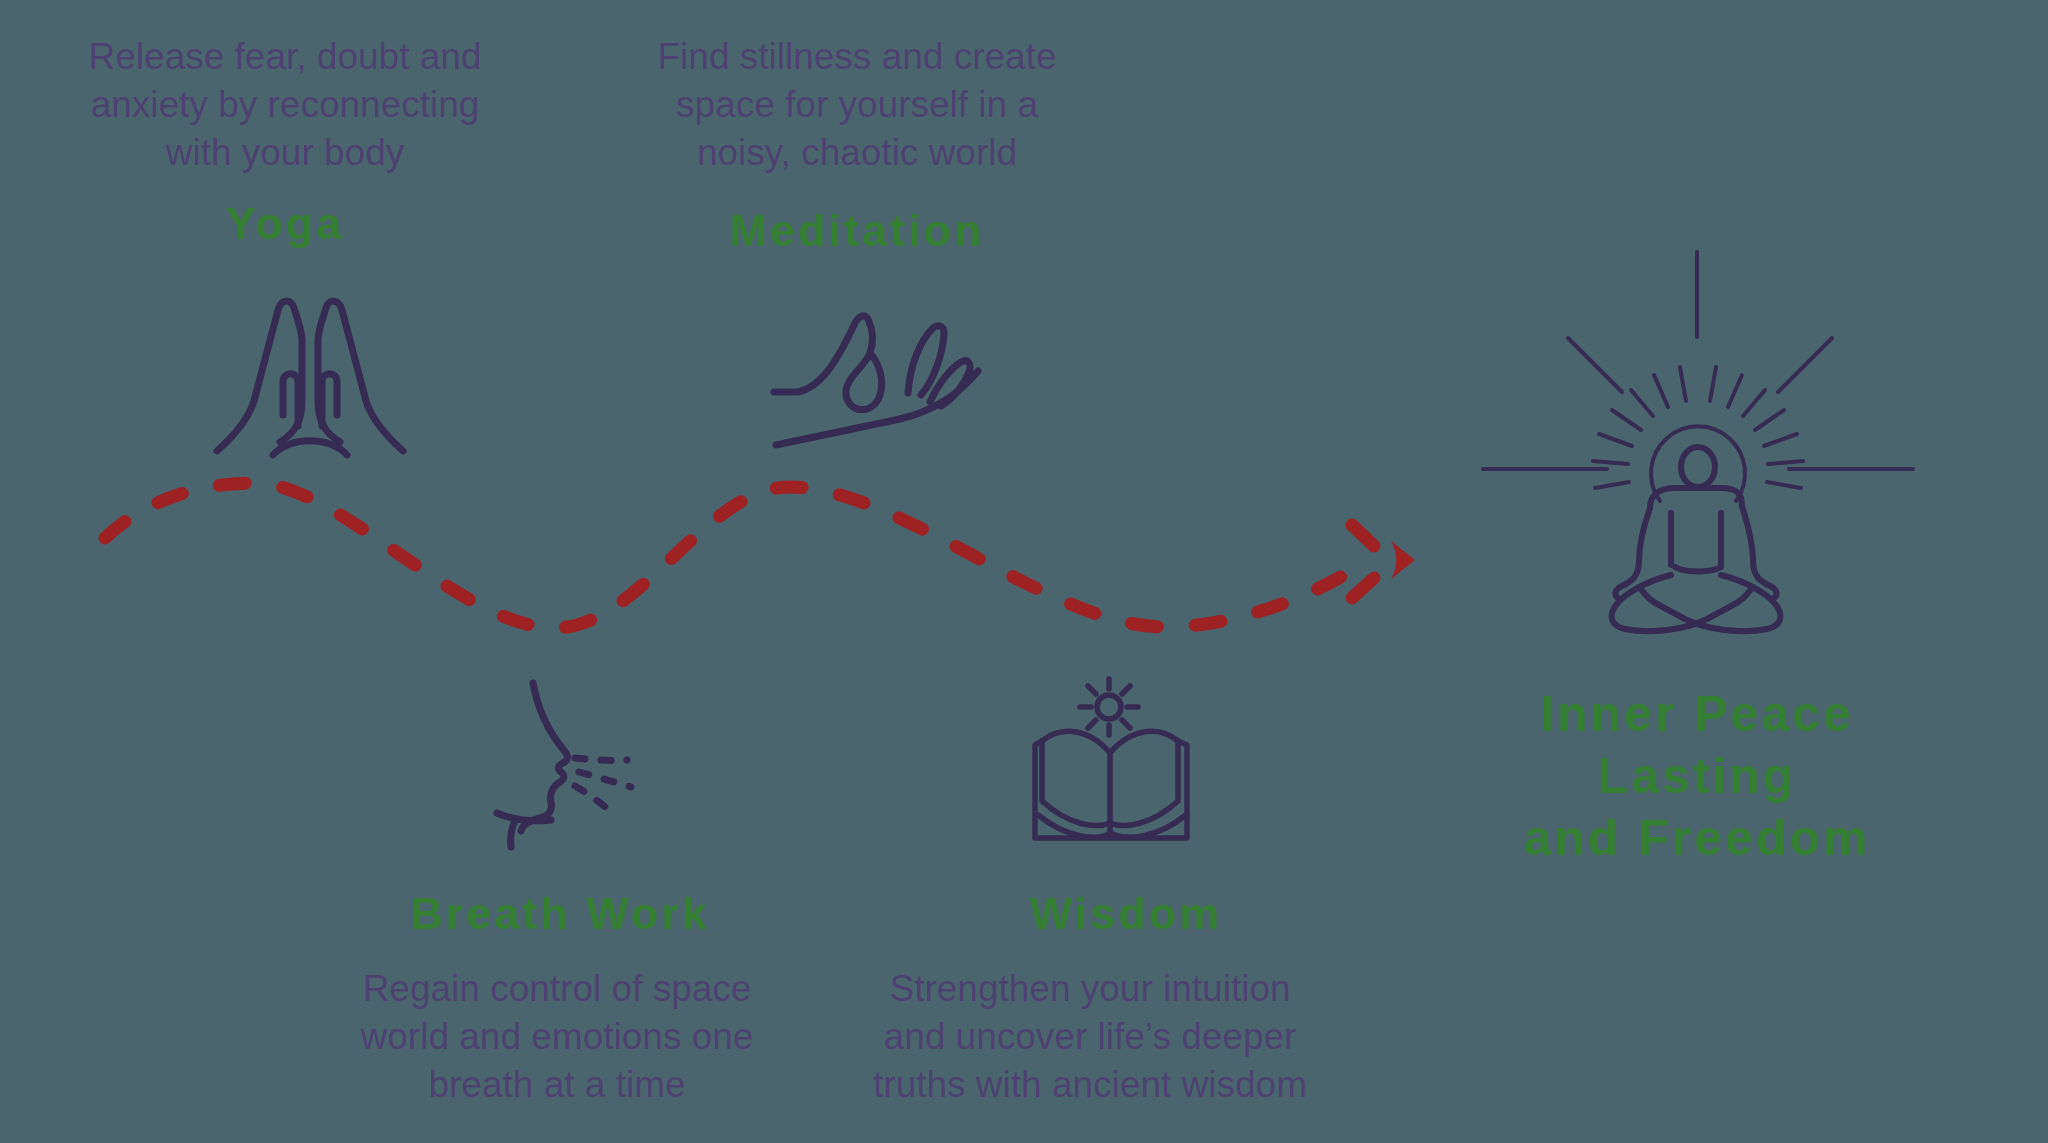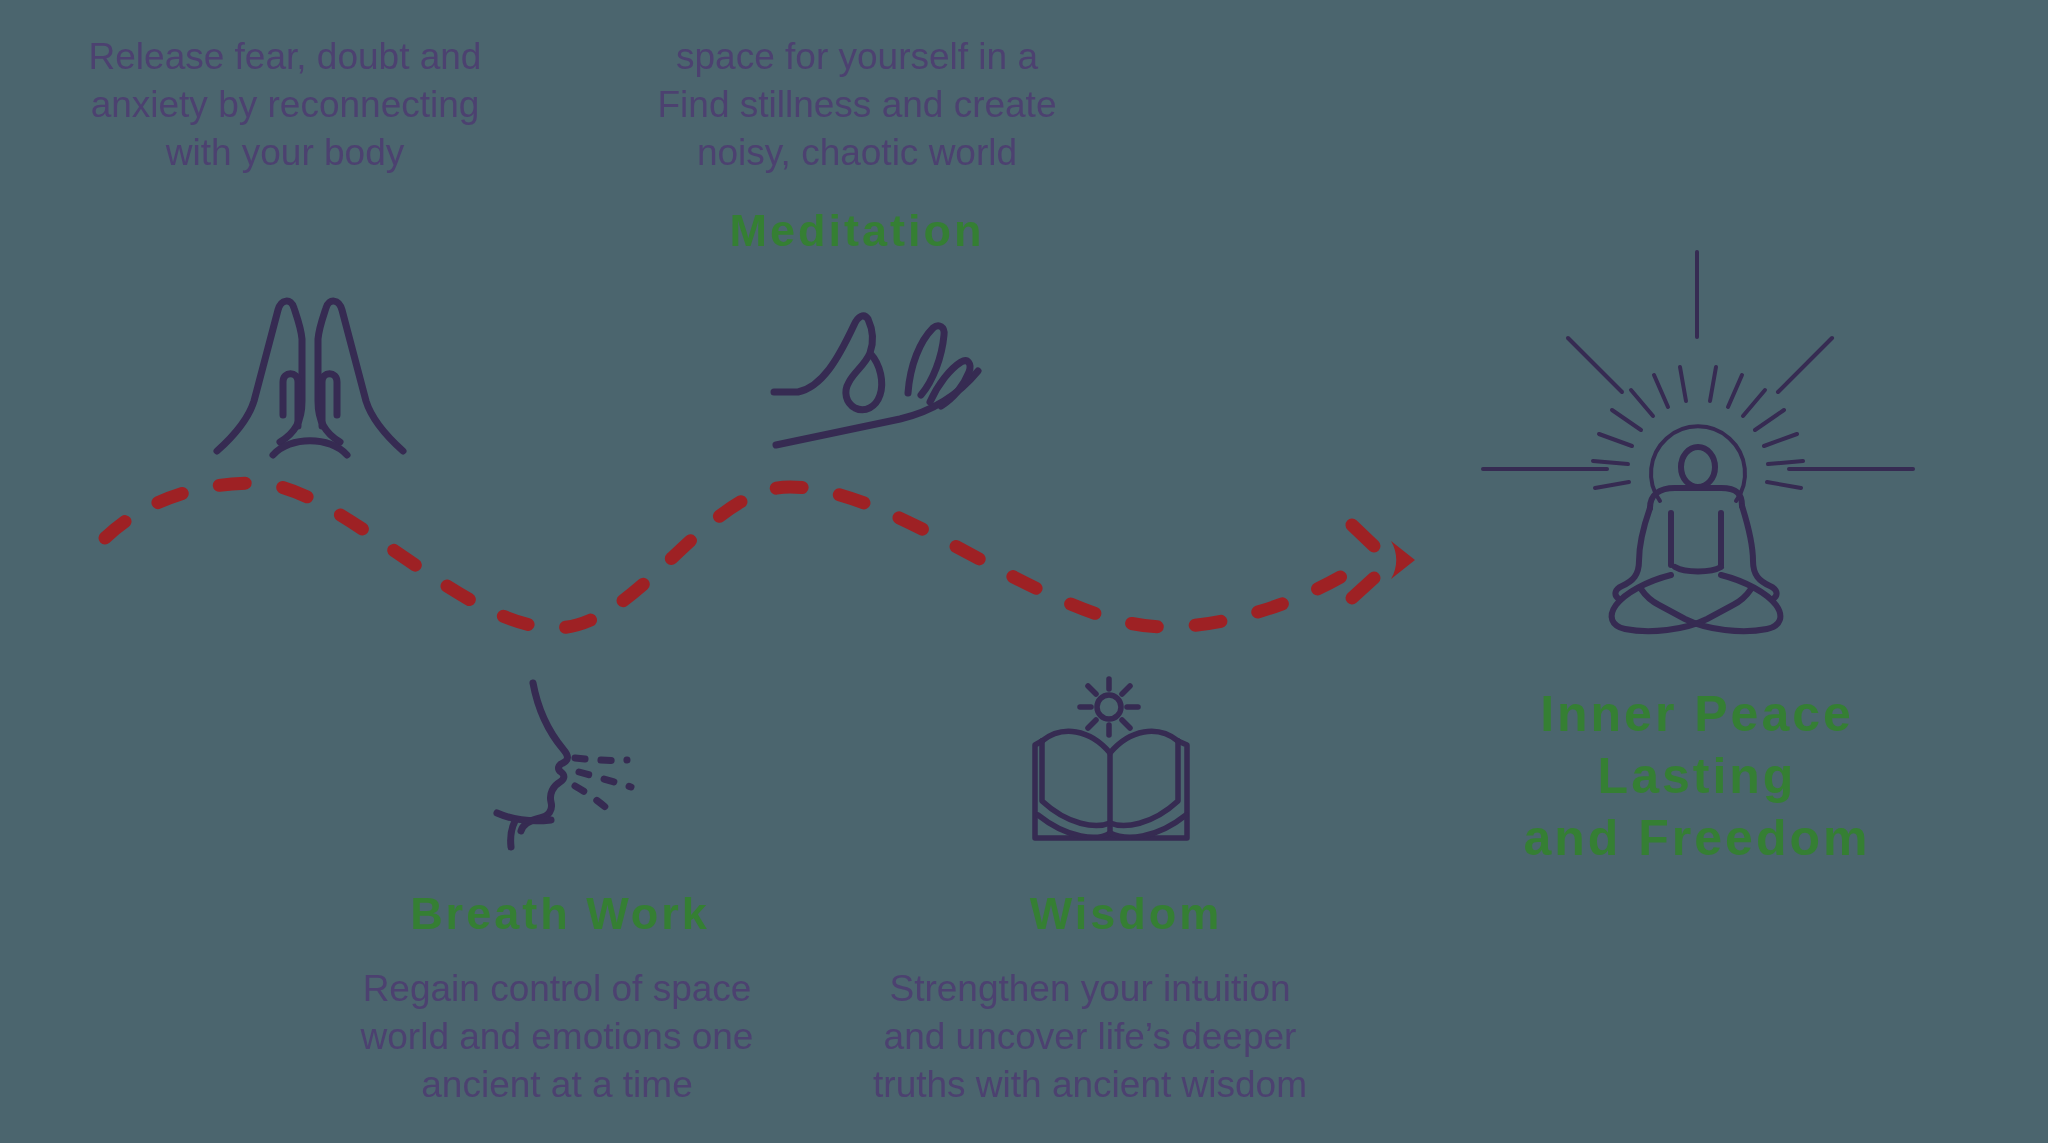--- a/index.html
+++ b/index.html
@@ -18,33 +18,34 @@
 </head>
 <body>
 
 <div class="stage">
 
   <div class="desc" style="left:15px;top:33px;width:540px;">
     <div>Release fear, doubt and</div>
     <div>anxiety by reconnecting</div>
     <div>with your body</div>
   </div>
+  <div class="heading" style="left:85px;top:198px;width:400px;">Yoga</div>
   <svg class="icon" style="left:205px;top:283px;" width="210" height="190" viewBox="0 0 210 190">
     <g class="st" stroke-width="7">
       <path d="M12 168 C31 151 44 134 49 118 L73 27 C76 16 86 15 89 25 C93 37 96 45 97 56 L97 118 C97 138 90 150 75 159"></path>
       <path d="M198 168 C179 151 166 134 161 118 L137 27 C134 16 124 15 121 25 C117 37 114 45 113 56 L113 118 C113 138 120 150 135 159"></path>
       <path d="M78 132 L78 99 C78 88 93 88 93 99 L93 143"></path>
       <path d="M132 132 L132 99 C132 88 117 88 117 99 L117 143"></path>
       <path d="M68 172 C85 153 125 153 142 172"></path>
     </g>
   </svg>
 
   <div class="desc" style="left:587px;top:33px;width:540px;">
+    <div>Find stillness and create</div>
     <div>space for yourself in a</div>
-    <div>Find stillness and create</div>
     <div>noisy, chaotic world</div>
   </div>
   <div class="heading" style="left:657px;top:198px;width:400px;margin-top:7px;">Meditation</div>
   <svg class="icon" style="left:762px;top:295px;" width="240" height="170" viewBox="0 0 240 170">
     <g class="st" stroke-width="7">
       <path d="M14 150 L138 124 C172 116 198 98 216 76"></path>
       <path d="M12 97 L36 97 C60 92 76 64 92 30 C96 21 102 18 106 24 C111 35 112 47 108 58 C103 70 92 77 87 87 C81 97 84 108 93 113 C103 118 114 112 118 100 C122 88 119 70 108 58"></path>
       <path d="M146 98 C148 70 158 46 171 33 C177 28 183 32 182 40 C180 62 171 86 159 100"></path>
       <path d="M168 107 C176 89 188 74 199 67 C206 63 210 69 207 77 C201 92 190 104 179 111"></path>
     </g>
@@ -64,21 +65,21 @@
       <path d="M60 163 C56 171 55 180 56 189"></path>
       <path class="breath-dash" d="M120 100 C138 102 156 103 172 102"></path>
       <path class="breath-dash" d="M124 114 C142 119 160 124 176 129"></path>
       <path class="breath-dash" d="M120 128 C134 136 146 145 156 154"></path>
     </g>
   </svg>
   <div class="heading" style="left:335px;top:888px;width:450px;">Breath Work</div>
   <div class="desc" style="left:297px;top:965px;width:520px;">
     <div>Regain control of space</div>
     <div>world and emotions one</div>
-    <div>ancient at a time</div>
+    <div>breath at a time</div>
   </div>
 
   <svg class="icon" style="left:1028px;top:655px;" width="168" height="200" viewBox="0 0 168 200">
     <g class="st" stroke-width="5.5">
       <circle cx="81" cy="52" r="12"></circle>
       <line x1="81" y1="34" x2="81" y2="24"></line>
       <line x1="81" y1="70" x2="81" y2="80"></line>
       <line x1="99" y1="52" x2="110" y2="52"></line>
       <line x1="63" y1="52" x2="52" y2="52"></line>
       <line x1="94" y1="39" x2="102" y2="31"></line>

